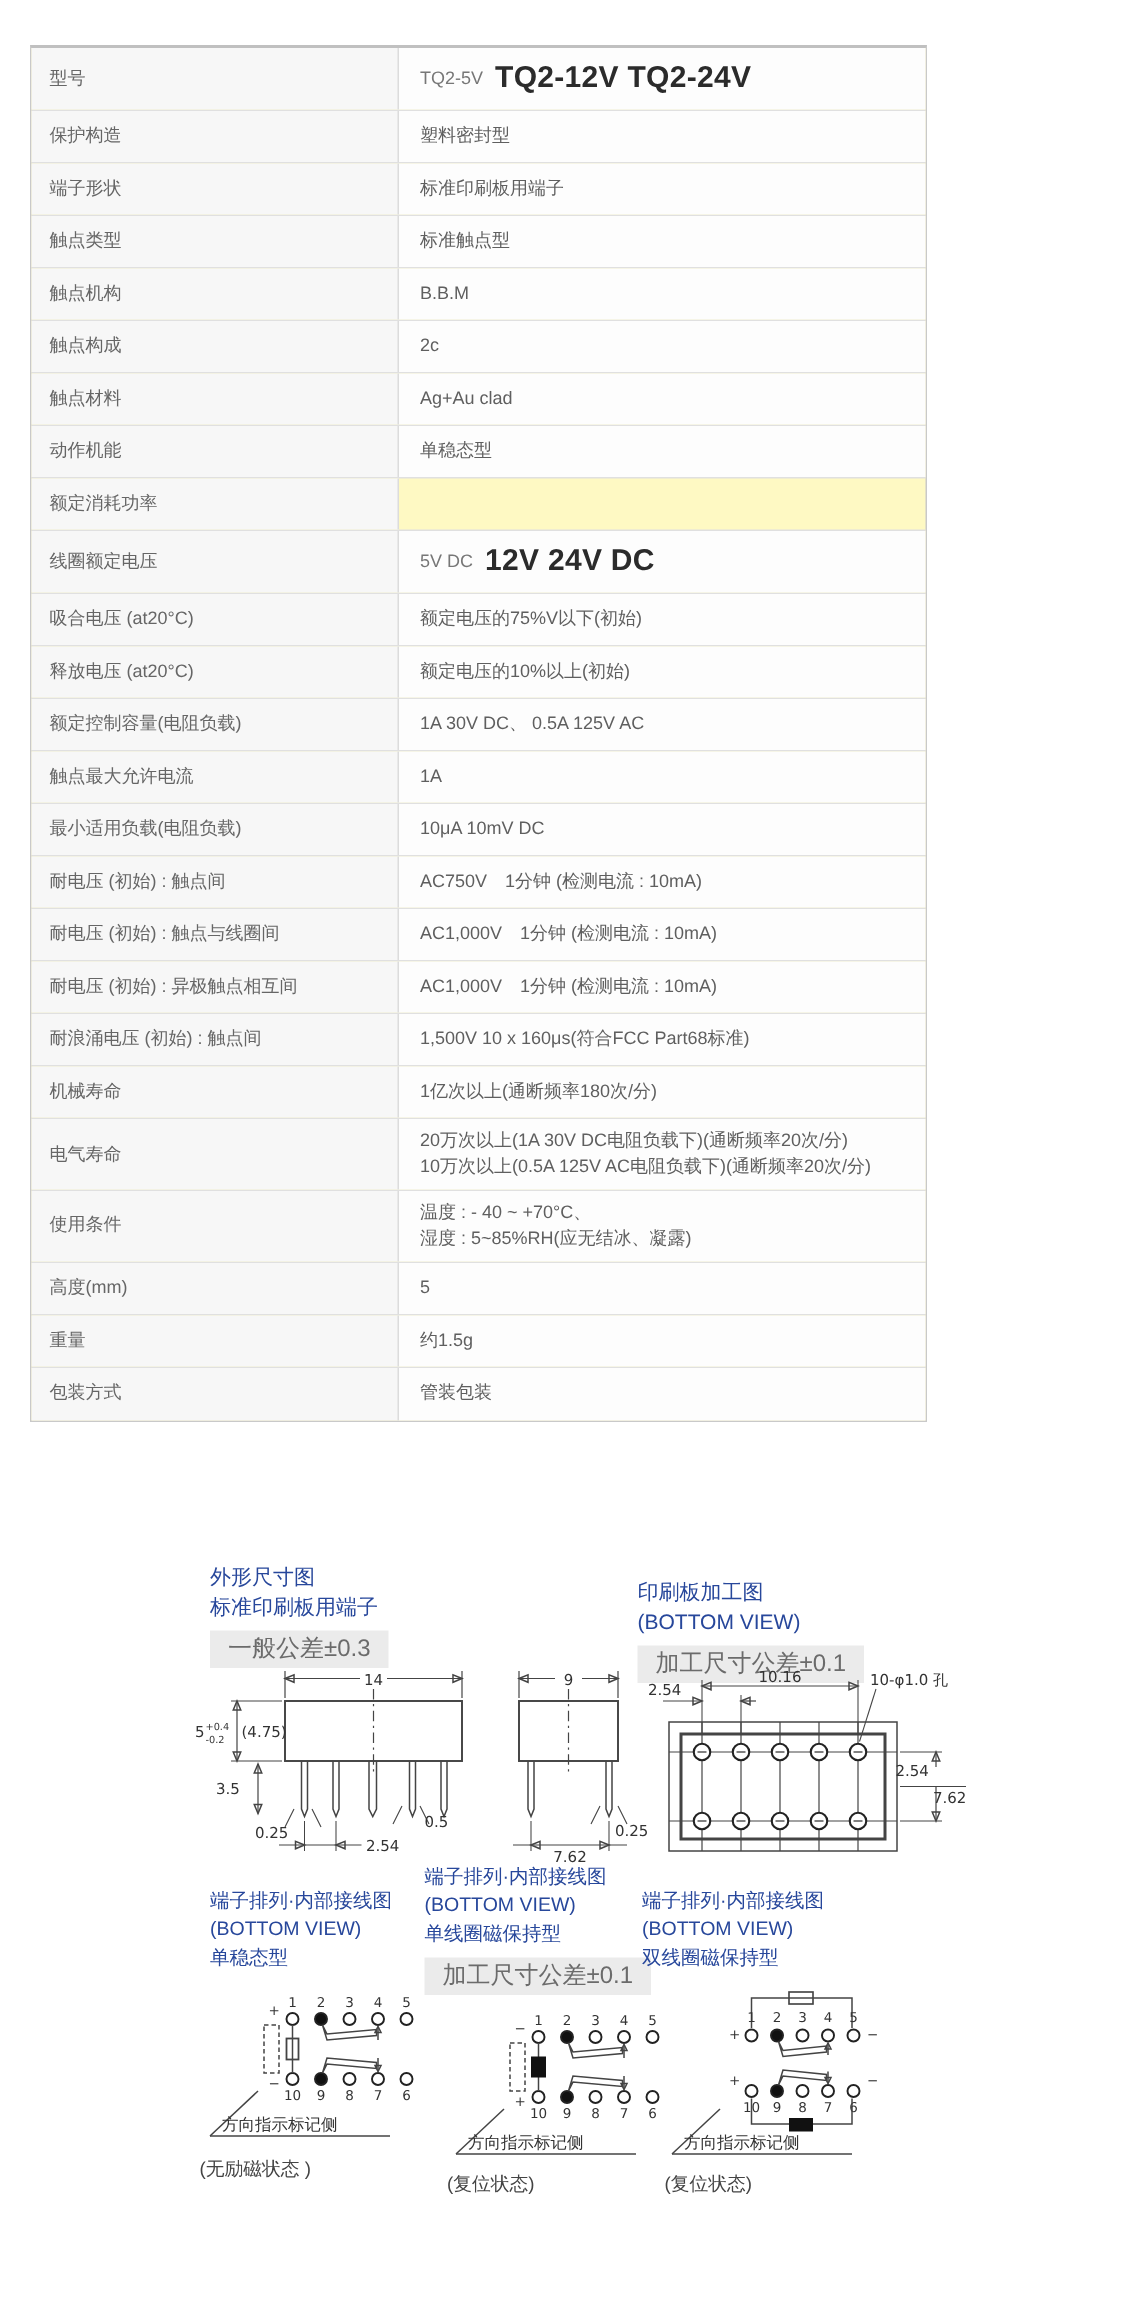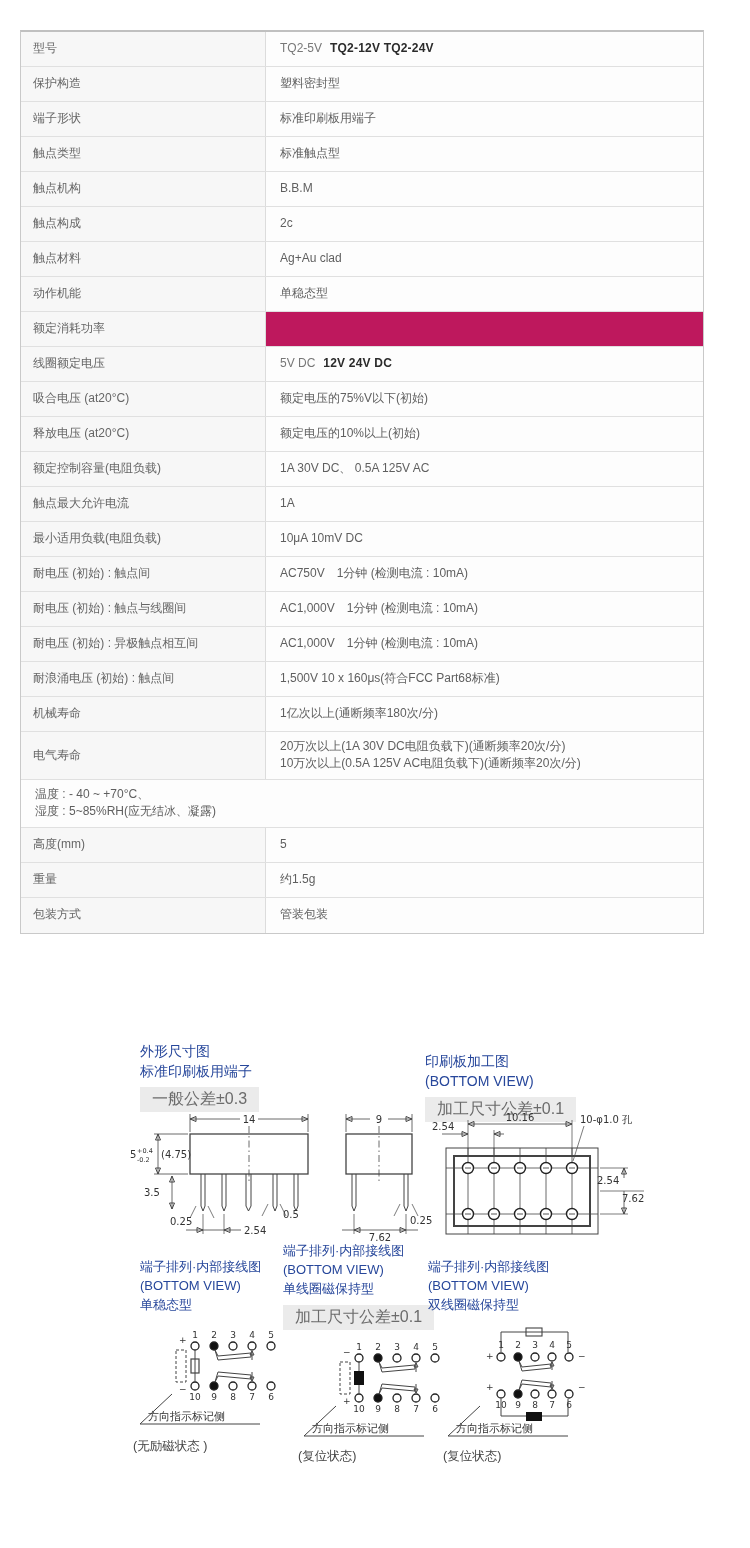--- a/index.html
+++ b/index.html
@@ -4,35 +4,35 @@
 <style>
   * { margin:0; padding:0; box-sizing:border-box; }
   html,body { background:#fff; }
   body {
     position:relative; width:750px; height:1548px;
     font-family:"Liberation Sans","DejaVu Sans",sans-serif;
     color:#666; overflow:hidden;
   }
   
   .spec-table{
-    position:absolute; left:20px; top:30px; width:684px;
+    position:absolute; left:20px; top:30px; width:598px;
     border:1px solid #c9c9c9; border-top:2px solid #c0c0c0;
-    background:#be185d;
+    background:#fef9c3;
   }
   .row{ display:flex; border-bottom:1px solid #e0e0e0; min-height:35px; }
   .row:last-child{ border-bottom:none; }
   .cell{ display:flex; align-items:center; font-size:12px; line-height:1.45; }
   .cell.label{
     width:245px; flex:0 0 245px; padding:6px 12px;
     background:#f7f7f7; border-right:1px solid #dcdcdc; color:#666;
   }
   .cell.value{ flex:1; padding:6px 14px; color:#5f5f5f; background:#fdfdfd; }
   .cell.value .stack{ display:block; }
   .v-small{ font-size:12px; color:#777; margin-right:8px; }
-  .v-bold{ font-size:12px; font-weight:bold; color:#2b2b2b; letter-spacing:.2px; }
+  .v-bold{ font-size:20px; font-weight:bold; color:#2b2b2b; letter-spacing:.2px; }
   
   .dg{ position:absolute; }
   .h-blue{ color:#27479b; font-weight:normal; font-size:14px; line-height:1.4; }
   .h-blue.sm{ font-size:13px; line-height:1.45; }
   .badge{
     display:inline-block; background:#ebebeb; color:#6b6b6b;
     font-size:16px; padding:2px 12px; margin-top:6px; white-space:nowrap;
   }
   .state{ font-size:12.5px; color:#444; }
   svg text{ font-family:"DejaVu Sans","Liberation Sans",sans-serif; fill:#333; }
@@ -134,20 +134,21 @@
   <div class="row">
       <div class="cell label">电气寿命</div>
     <div class="cell value">
         <span class="stack">
           <span class="stack">20万次以上(1A 30V DC电阻负载下)(通断频率20次/分)</span>
           <span class="stack">10万次以上(0.5A 125V AC电阻负载下)(通断频率20次/分)</span>
         </span>
       </div>
     </div>
   <div class="row">
+      <div class="cell label">使用条件</div>
     <div class="cell value">
         <span class="stack">
           <span class="stack">温度 : - 40 ~ +70°C、</span>
           <span class="stack">湿度 : 5~85%RH(应无结冰、凝露)</span>
         </span>
       </div>
     </div>
   <div class="row">
       <div class="cell label">高度(mm)</div>
       <div class="cell value">5</div>

